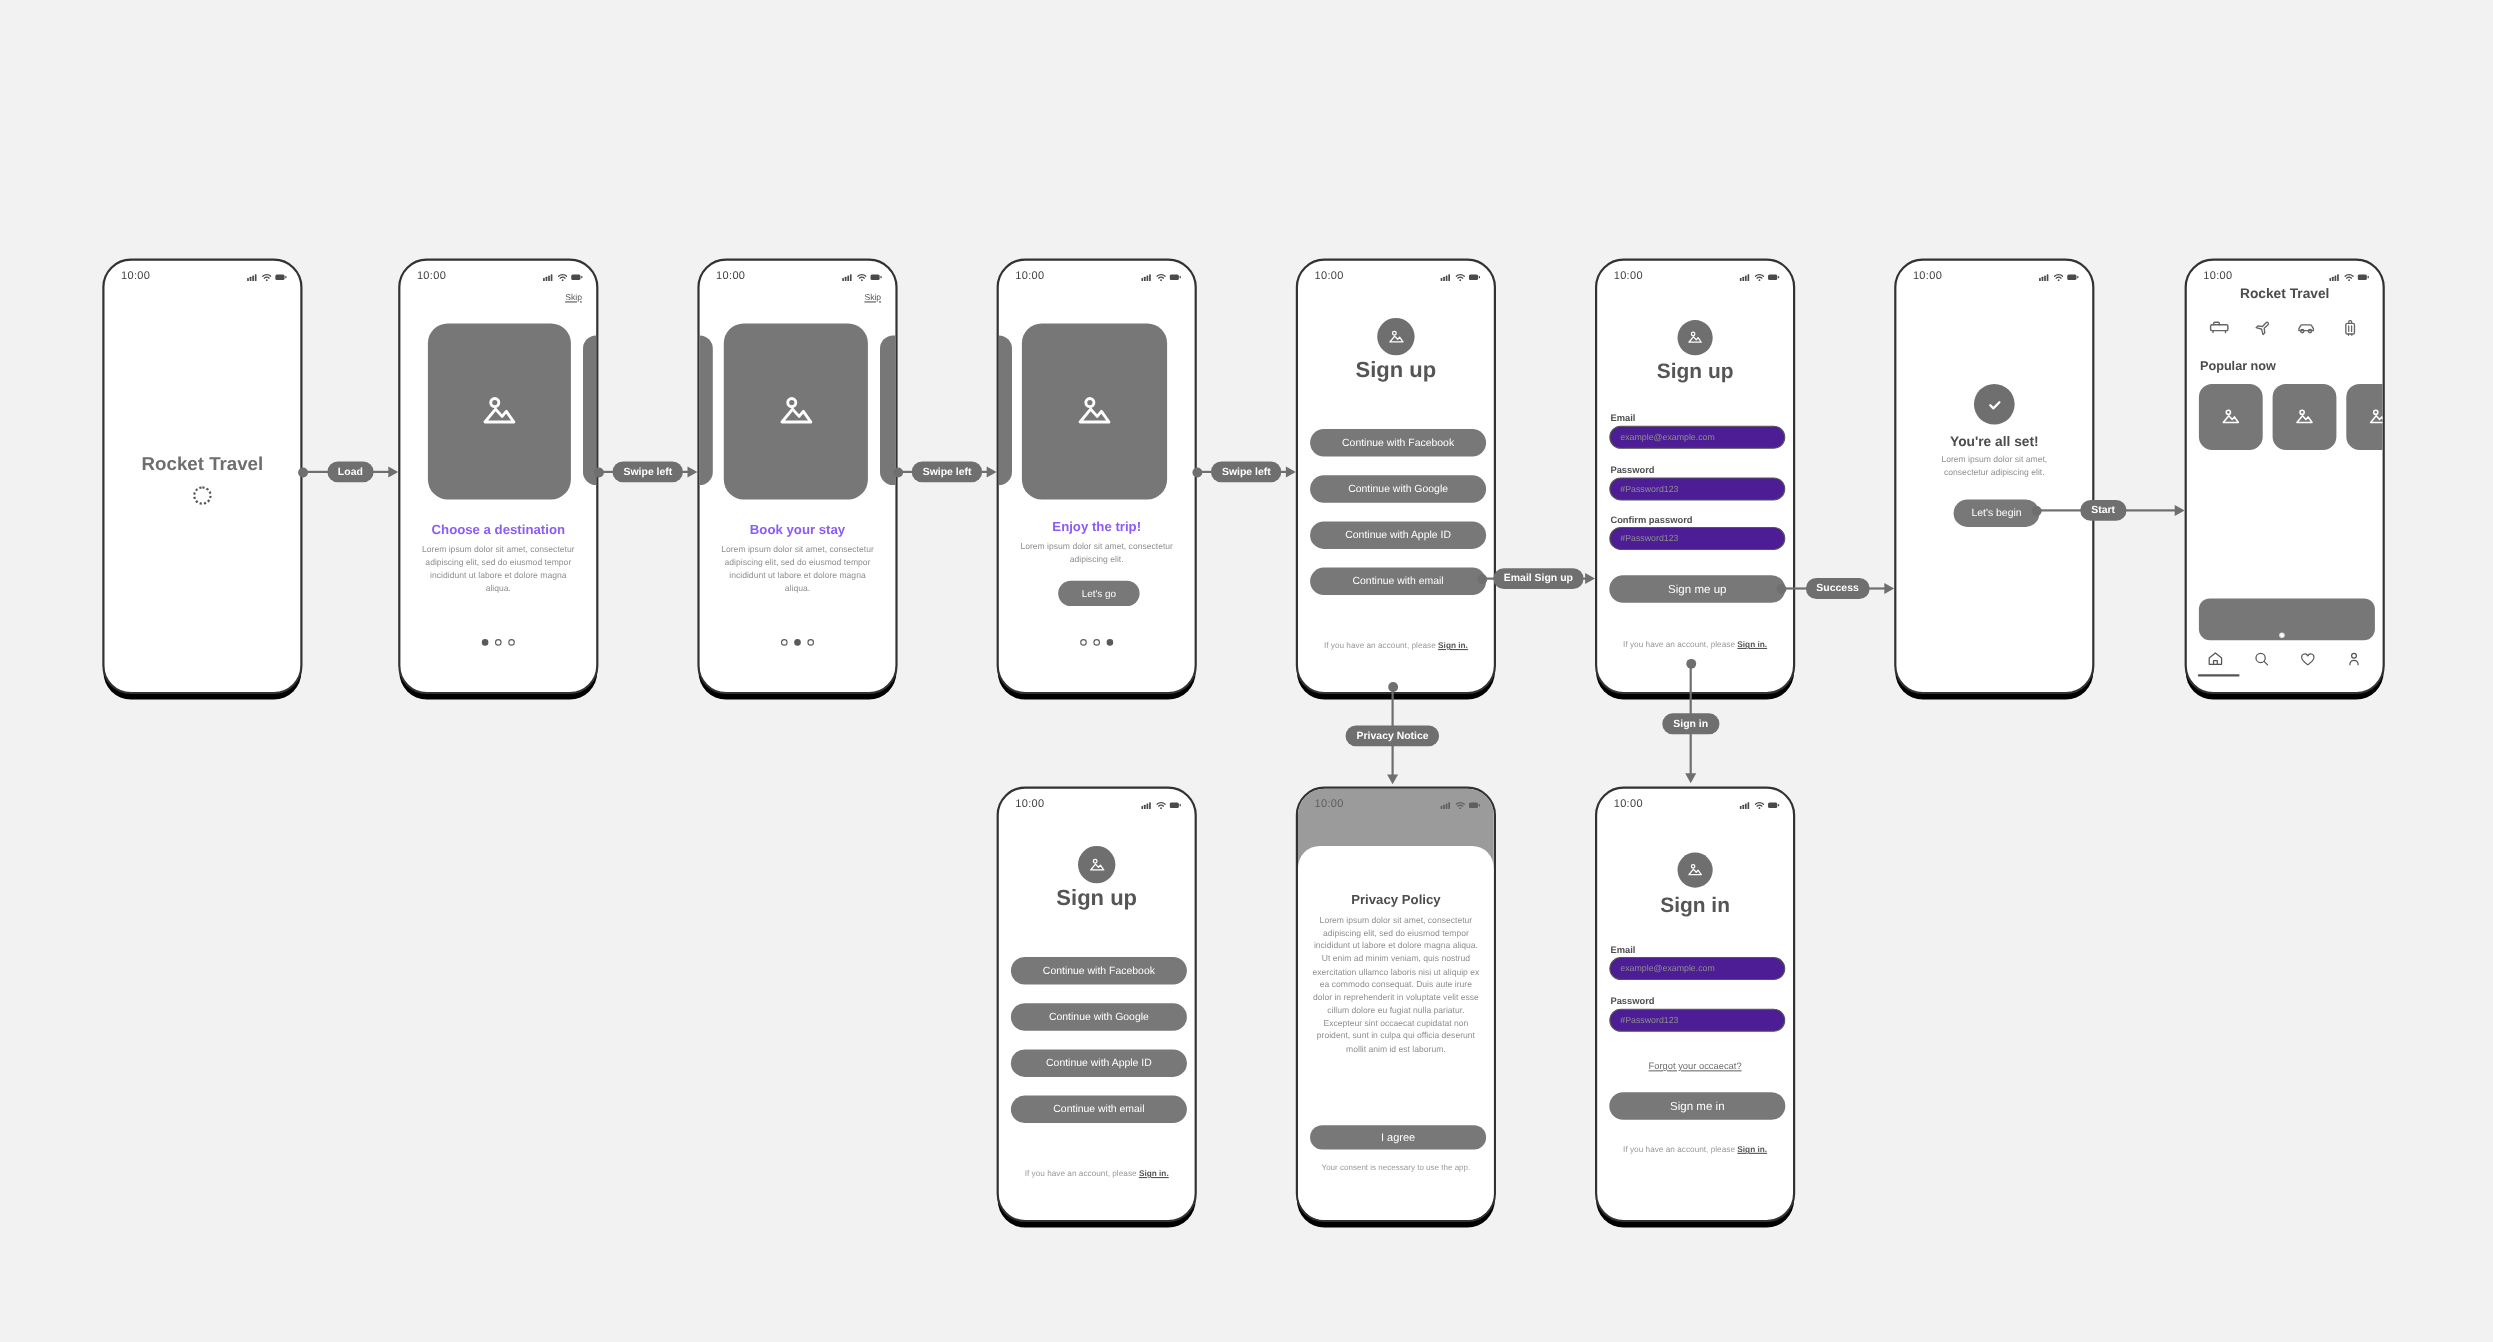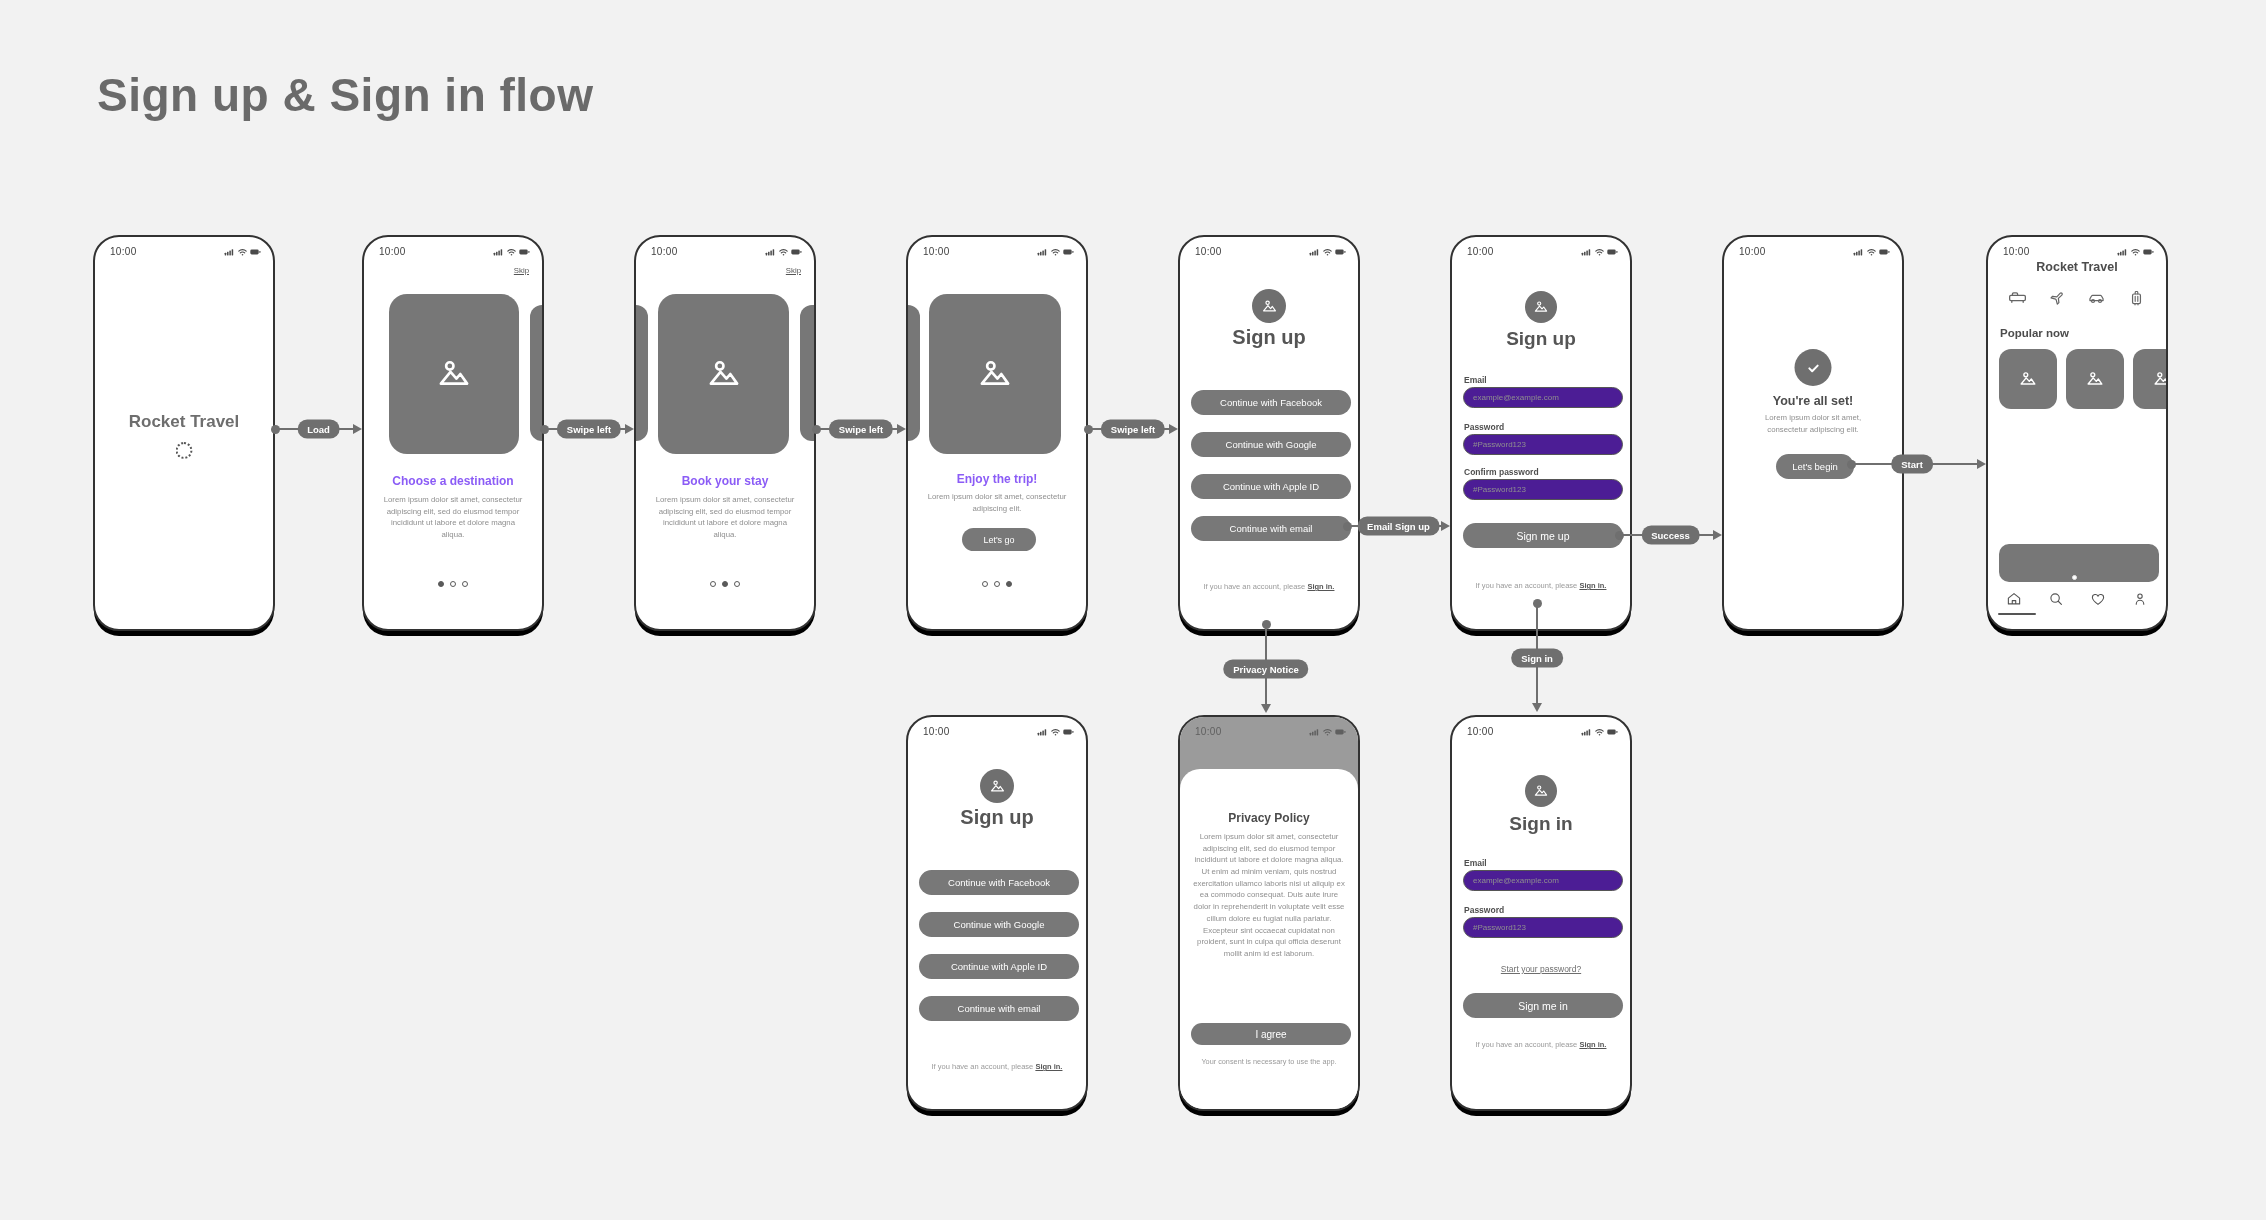--- a/index.html
+++ b/index.html
@@ -131,21 +131,20 @@
     </symbol>
     <symbol id="sym-person" viewBox="0 0 24 24">
       <circle cx="12" cy="8.2" r="2.9" fill="none" stroke="currentColor" stroke-width="1.5"></circle>
       <path d="M7 19v-.3a5 5 0 0 1 10 0v.3" fill="none" stroke="currentColor" stroke-width="1.5" stroke-linecap="round"></path>
     </symbol>
   </defs>
 </svg>
 
 <div class="canvas">
 
-  <div class="page-title">Sign up &amp; Sign in flow</div>
 
   <div class="phone" style="left:93px;top:235px">
     <div class="sb">
       <span class="t">10:00</span>
       <span class="sb-icons">
         <svg width="11" height="8">
             <use href="#sym-signal"></use>
           </svg>
         <svg width="9" height="8">
             <use href="#sym-wifi"></use>
@@ -481,21 +480,21 @@
     <div class="avatar" style="top:58px;width:32px;height:32px">
       <svg width="18" height="18">
           <use href="#sym-img"></use>
         </svg>
     </div>
     <div class="ptitle" style="top:96px;font-size:19px">Sign in</div>
     <div class="flabel" style="top:141px">Email</div>
     <input class="input" style="top: 153px;" readonly="" value="example@example.com">
     <div class="flabel" style="top:188px">Password</div>
     <input class="input" style="top: 200px;" readonly="" value="#Password123">
-    <div class="lnk" style="top:247px">Start your password?</div>
+    <div class="lnk" style="top:247px">Forgot your occaecat?</div>
     <div class="btn" style="left:11px;top:276px;width:160px;height:25px;font-size:10.5px">Sign me in</div>
     <div class="footnote" style="top:323px">
       <span>If you have an account, please</span>
       <b>Sign in.</b>
     </div>
   </div>
 
   <div class="arrow h" style="left:275px;top:429px;width:87px">
     <i class="line"></i>
       <i class="dot"></i>

